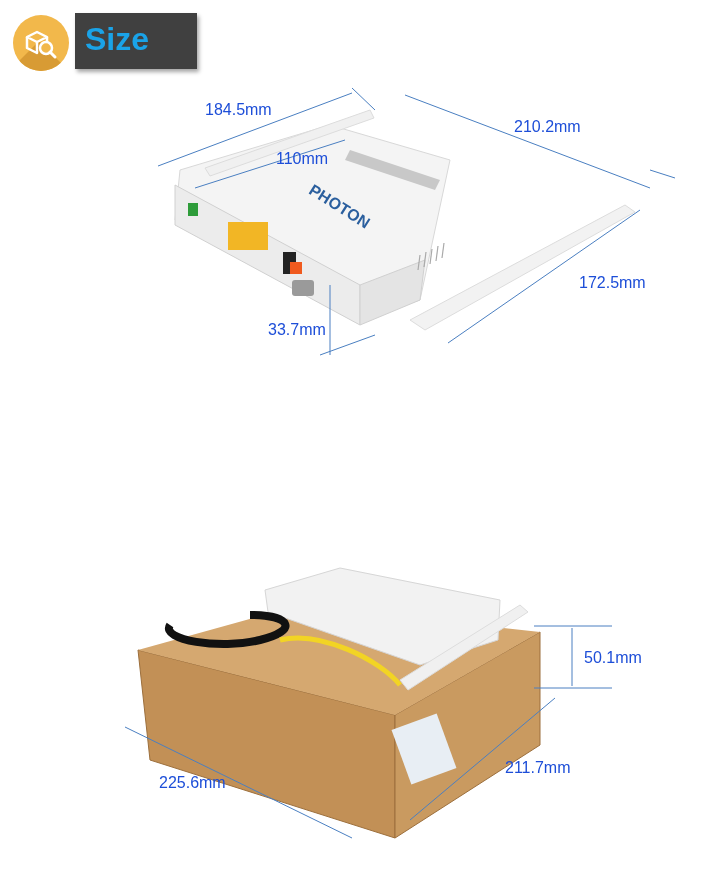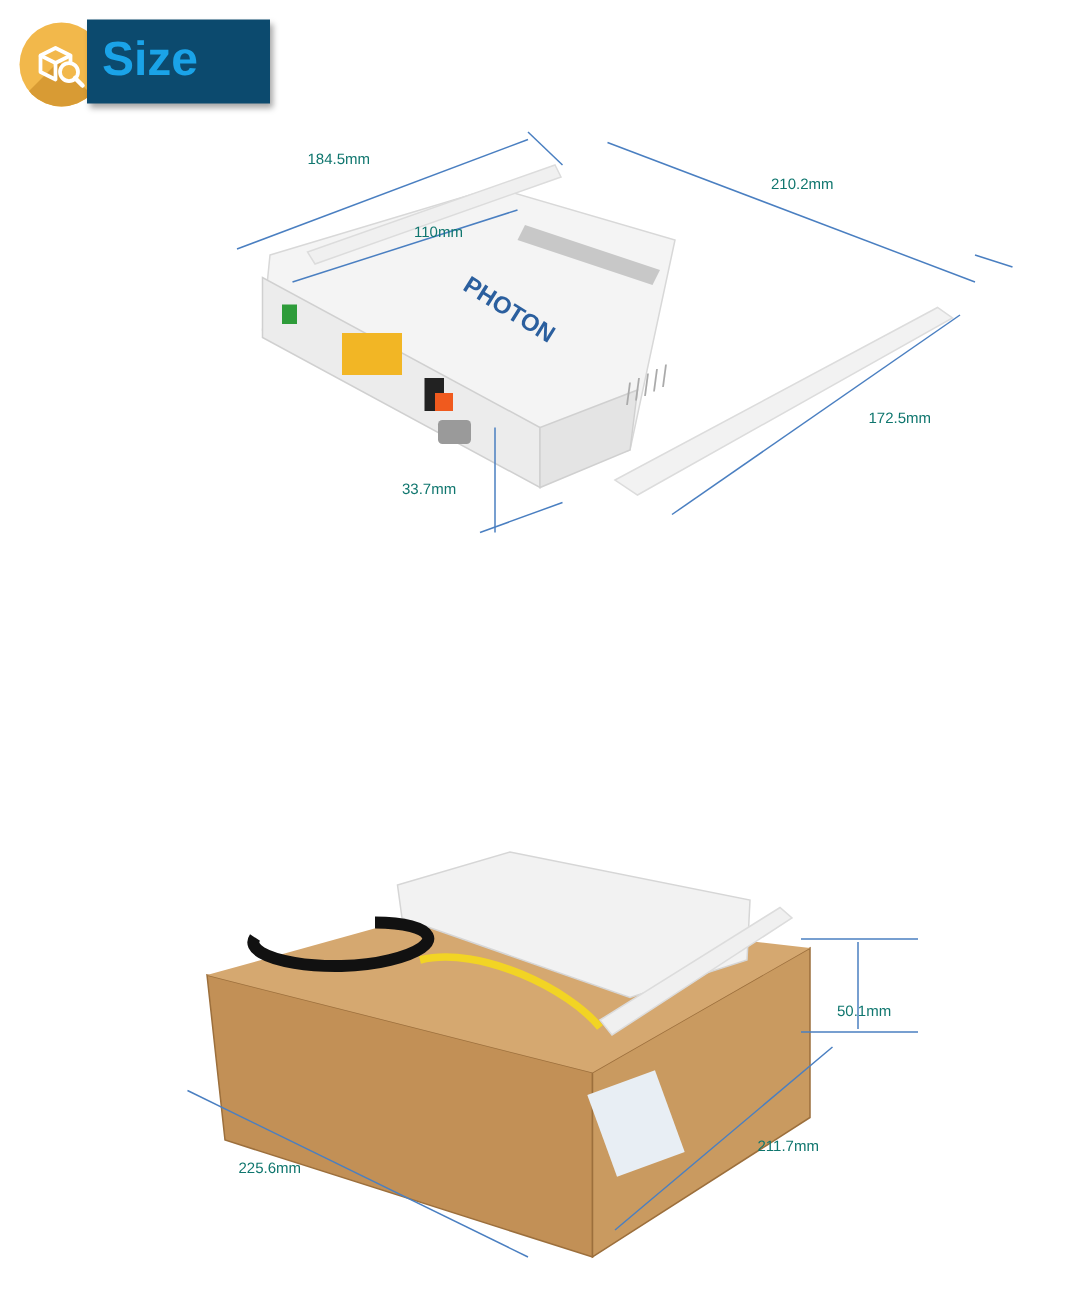--- a/index.html
+++ b/index.html
@@ -1,22 +1,22 @@
 <!DOCTYPE html>
 <html><head>
 <meta charset="utf-8">
 <style>
   html,body{margin:0;padding:0;background:#ffffff;}
   body{width:716px;height:873px;position:relative;overflow:hidden;font-family:"Liberation Sans","DejaVu Sans",sans-serif;}
   .abs{position:absolute;}
   .header-badge{left:13px;top:15px;width:56px;height:56px;border-radius:50%;background:#f2b84b;overflow:hidden;}
   .header-badge .shadow{position:absolute;left:26px;top:26px;width:60px;height:40px;background:#d89b34;transform:rotate(45deg);transform-origin:0 0;}
-  .title-box{left:58px;top:13px;width:122px;height:56px;background:#0c4a6e;box-shadow:2px 3px 4px rgba(0,0,0,0.35);}
+  .title-box{left:75px;top:13px;width:122px;height:56px;background:#404040;box-shadow:2px 3px 4px rgba(0,0,0,0.35);}
   .title-box span{position:absolute;left:10px;top:8px;font-size:32px;font-weight:bold;color:#1aa3e8;}
-  .dim{color:#0f766e;font-size:10px;white-space:nowrap;}
+  .dim{color:#1d4ed8;font-size:16px;white-space:nowrap;}
   svg.lines{position:absolute;left:0;top:0;}
 </style>
 </head>
 <body>
 
 <div class="abs header-badge">
   <div class="shadow"></div>
   <svg width="56" height="56" viewBox="0 0 56 56" style="position:absolute;left:0;top:0;">
     <path d="M14 22 L24 17 L34 22 L24 27 Z" fill="none" stroke="#fff" stroke-width="2.5" stroke-linejoin="round"></path>
     <path d="M14 22 L14 33 L24 38 L24 27" fill="none" stroke="#fff" stroke-width="2.5" stroke-linejoin="round"></path>
@@ -88,15 +88,15 @@
     <line x1="125" y1="727" x2="352" y2="838"></line>
   </g>
 </svg>
 
 <div class="abs dim" style="left:205px;top:101px;">184.5mm</div>
 <div class="abs dim" style="left:276px;top:150px;">110mm</div>
 <div class="abs dim" style="left:514px;top:118px;">210.2mm</div>
 <div class="abs dim" style="left:551px;top:274px;margin-left:28px;">172.5mm</div>
 <div class="abs dim" style="left:268px;top:321px;">33.7mm</div>
 
-<div class="abs dim" style="left:558px;top:649px;margin-top:20px;">50.1mm</div>
+<div class="abs dim" style="left:584px;top:649px;">50.1mm</div>
 <div class="abs dim" style="left:480px;top:759px;margin-left:25px;">211.7mm</div>
 <div class="abs dim" style="left:159px;top:774px;">225.6mm</div>
 
 </body></html>

